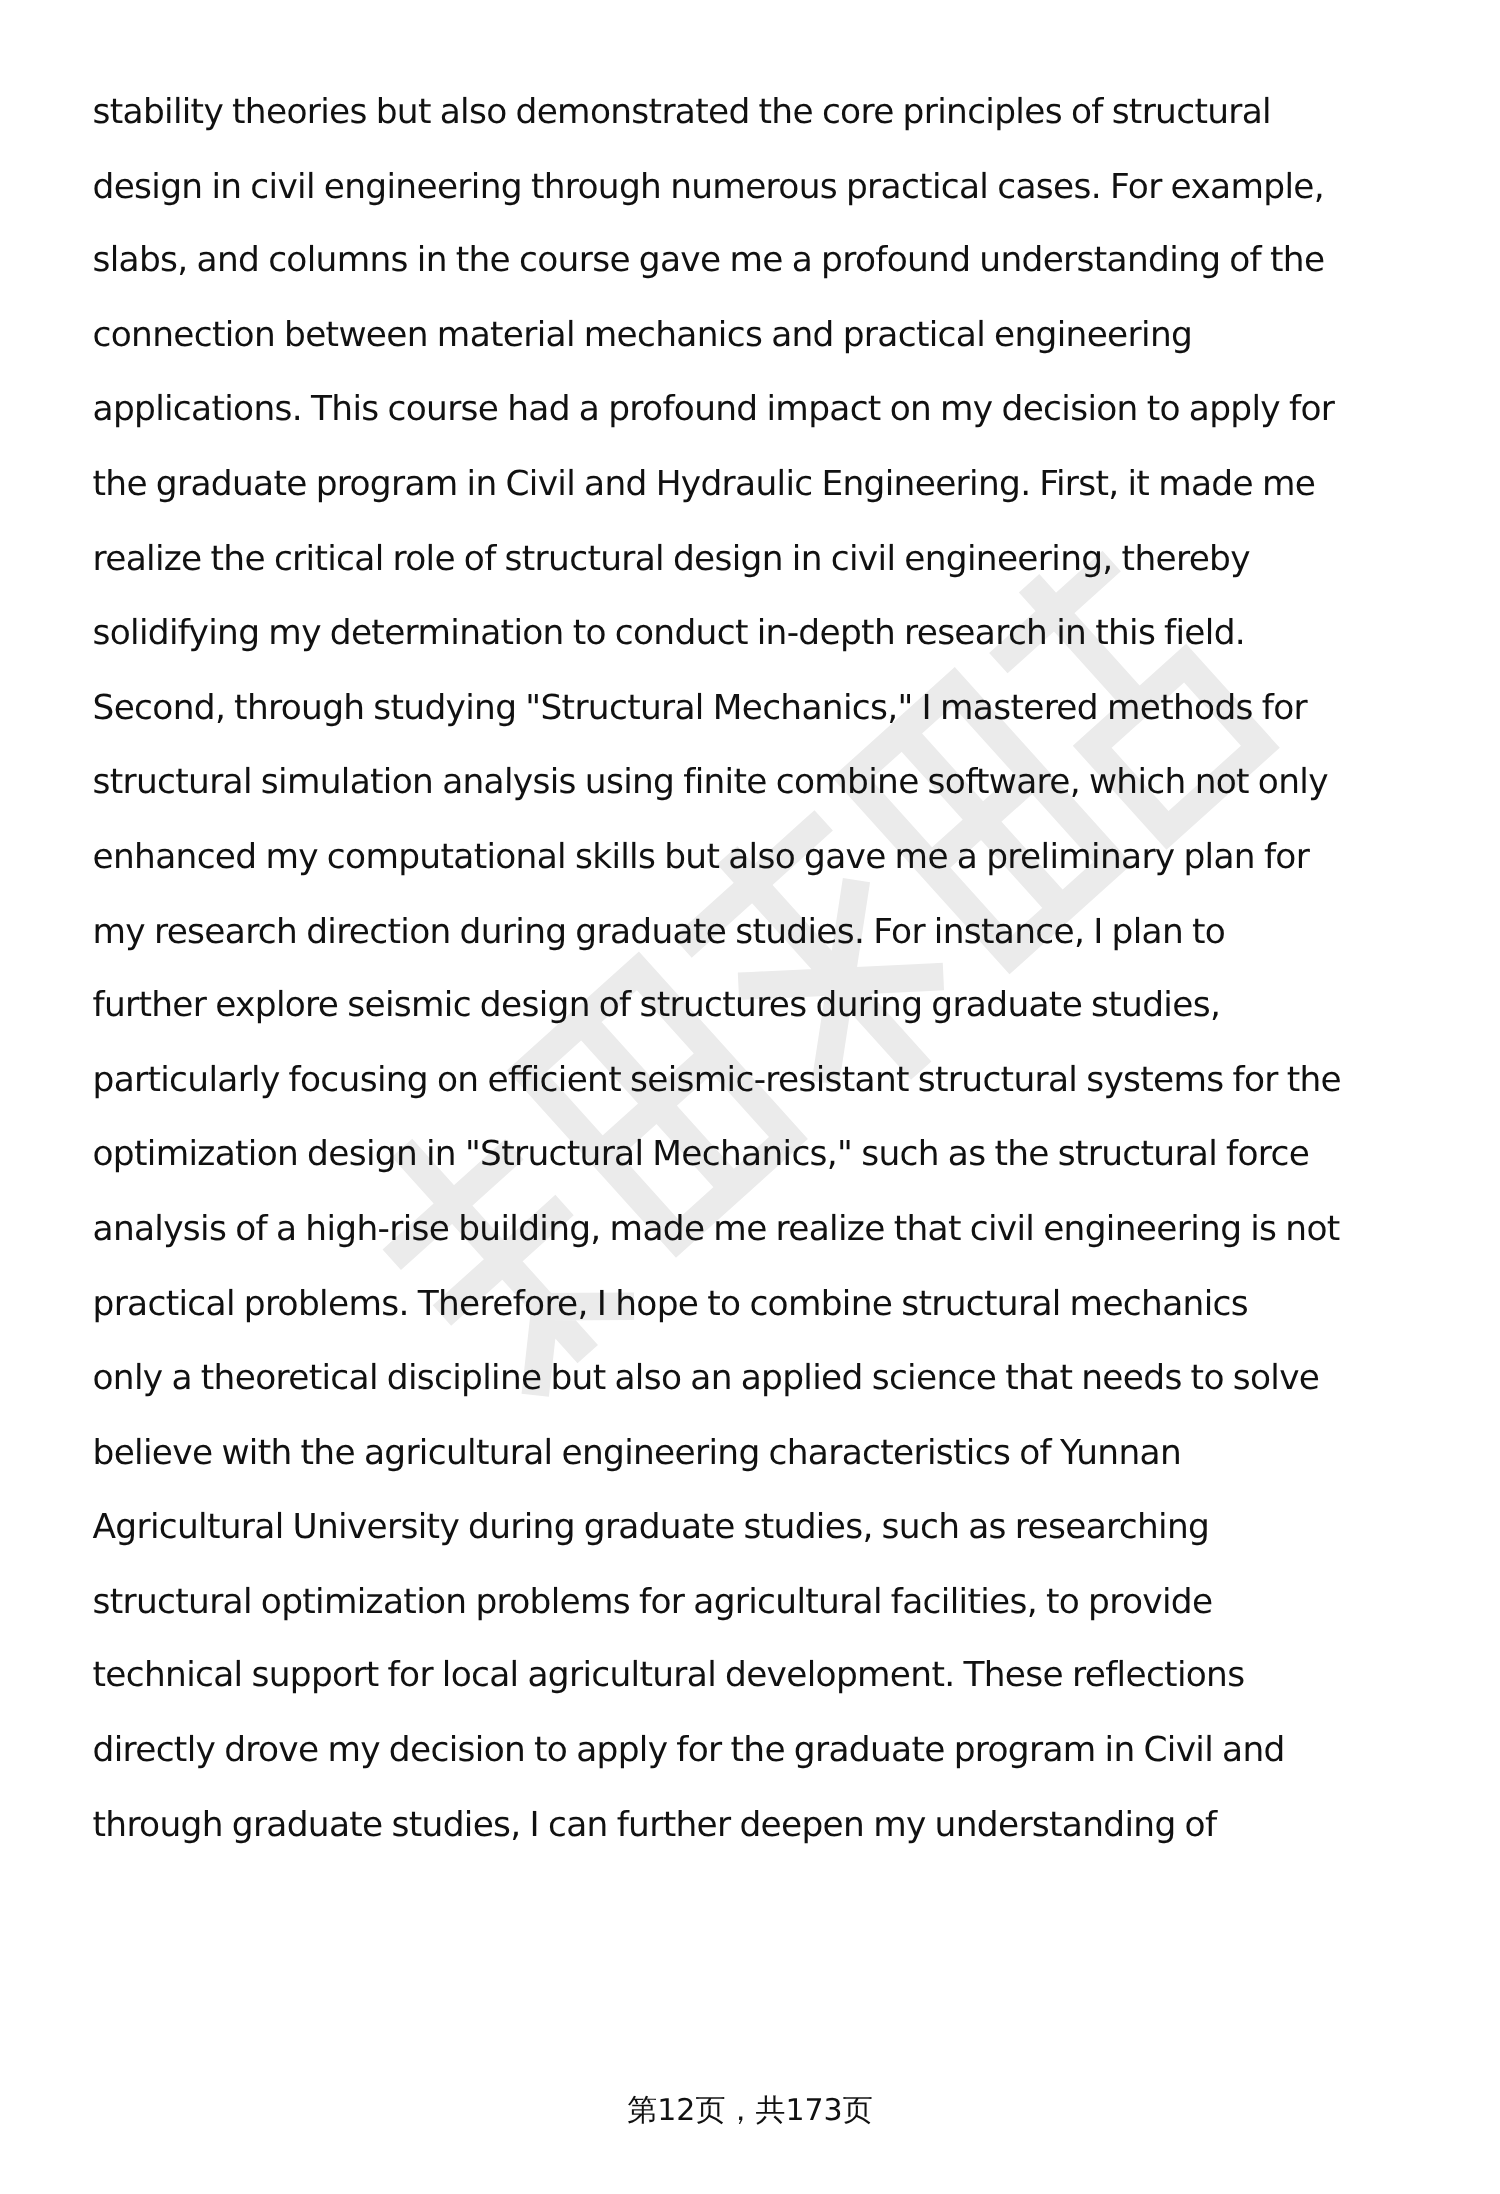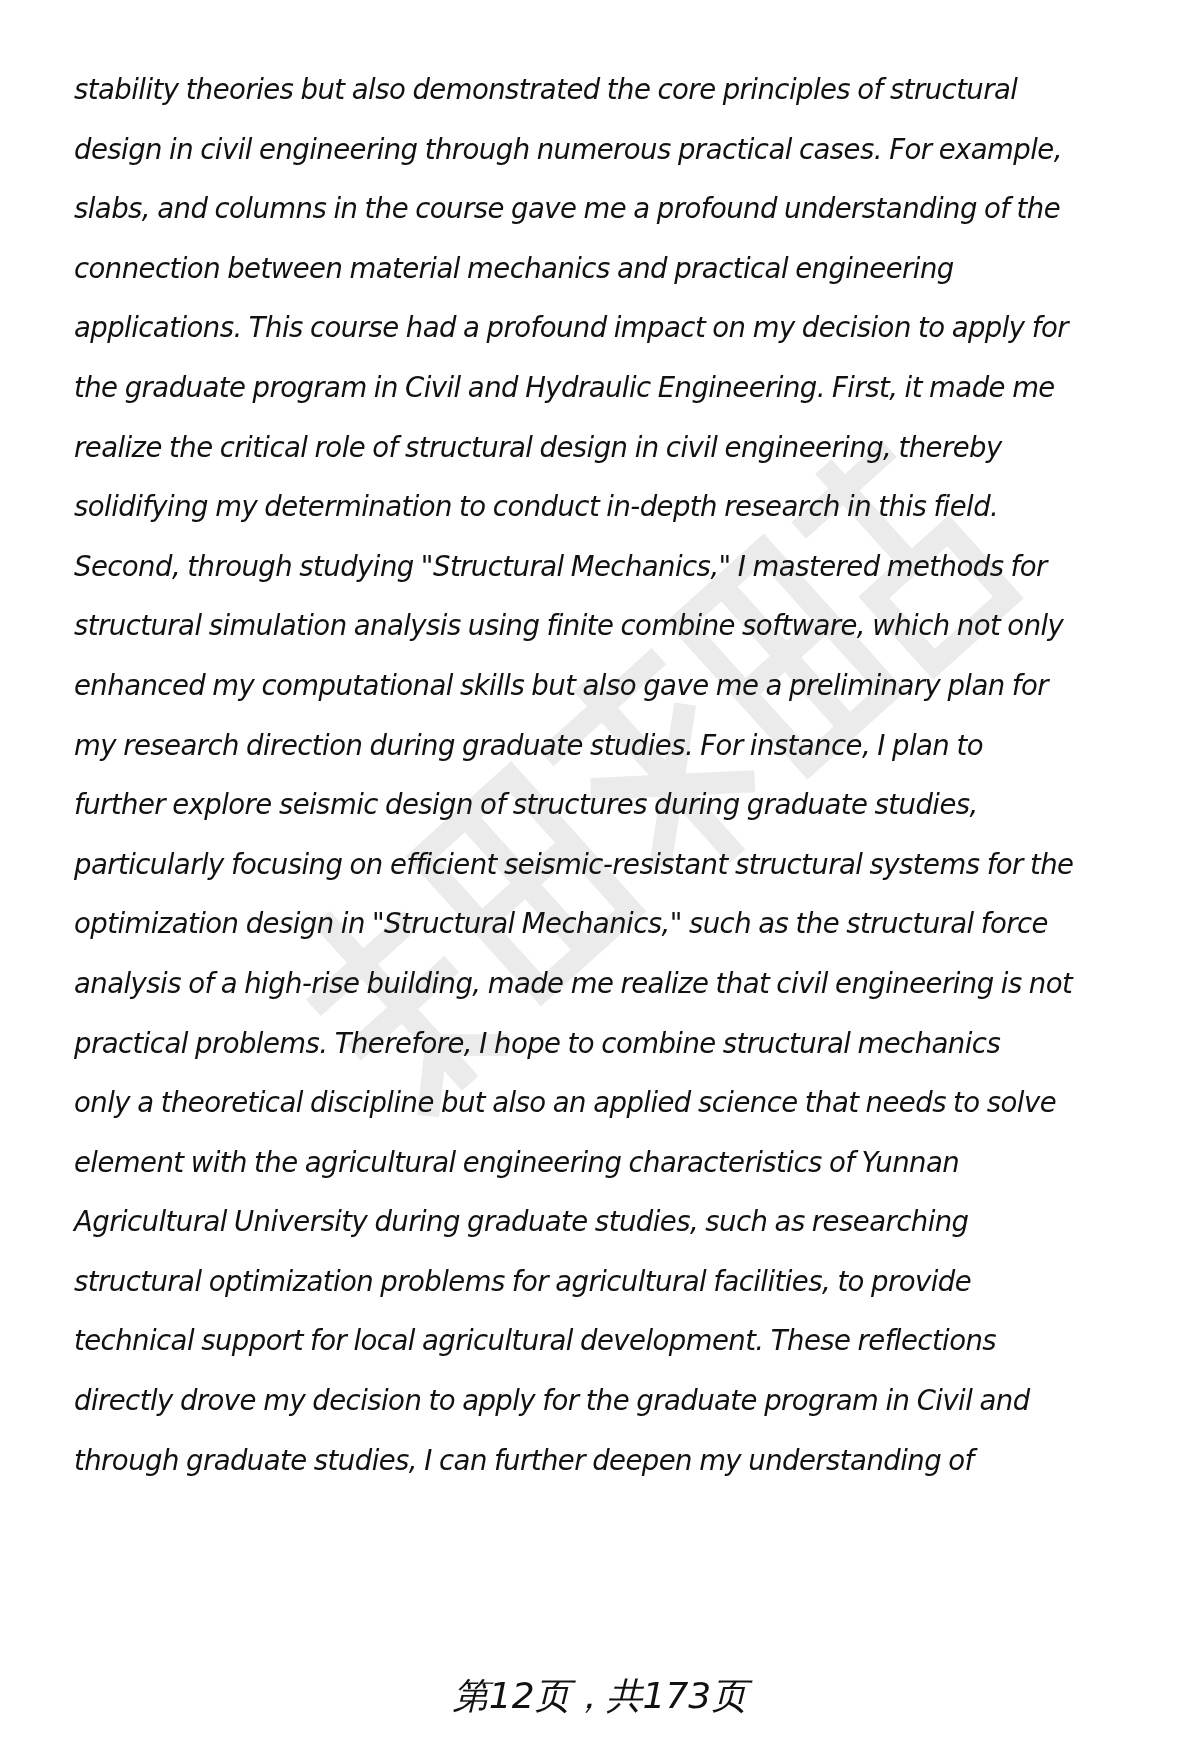--- a/index.html
+++ b/index.html
@@ -1,20 +1,19 @@
 <!DOCTYPE html>
 <html><head>
 <meta charset="utf-8">
 <style>
   html, body { margin: 0; padding: 0; background: #ffffff; }
   body { width: 1200px; height: 1755px; position: relative; overflow: hidden; }
   .page {
     position: absolute; left: 0; top: 0; width: 1200px; height: 1743px;
     background: #ffffff;
-    font-style: italic;
   }
   .watermark {
     position: absolute; left: 180px; top: 440px; width: 900px; height: 700px;
     pointer-events: none; z-index: 0;
   }
   .watermark svg { width: 100%; height: 100%; }
   .body-text {
     position: absolute; left: 74px; top: 60px; width: 1090px;
     z-index: 1;
   }
@@ -25,21 +24,21 @@
     word-spacing: -1px;
     color: #111111;
     height: 59.6px;
     line-height: 59.6px;
     white-space: nowrap;
   }
   .footer {
     position: absolute; left: 0; width: 1200px; top: 1672px;
     text-align: center;
     font-family: "DejaVu Sans", sans-serif;
-    font-size: 36px;
+    font-size: 24px;
     color: #111111;
     z-index: 1;
   }
 </style>
 </head>
 <body>
 
 <div class="page">
 
   <div class="watermark">
@@ -67,21 +66,21 @@
     <div class="line">Second, through studying "Structural Mechanics," I mastered methods for</div>
     <div class="line">structural simulation analysis using finite combine software, which not only</div>
     <div class="line">enhanced my computational skills but also gave me a preliminary plan for</div>
     <div class="line">my research direction during graduate studies. For instance, I plan to</div>
     <div class="line">further explore seismic design of structures during graduate studies,</div>
     <div class="line">particularly focusing on efficient seismic-resistant structural systems for the</div>
     <div class="line">optimization design in "Structural Mechanics," such as the structural force</div>
     <div class="line">analysis of a high-rise building, made me realize that civil engineering is not</div>
     <div class="line">practical problems. Therefore, I hope to combine structural mechanics</div>
     <div class="line">only a theoretical discipline but also an applied science that needs to solve</div>
-    <div class="line">element with the agricultural engineering characteristics of Yunnan</div>
+    <div class="line">believe with the agricultural engineering characteristics of Yunnan</div>
     <div class="line">Agricultural University during graduate studies, such as researching</div>
     <div class="line">structural optimization problems for agricultural facilities, to provide</div>
     <div class="line">technical support for local agricultural development. These reflections</div>
     <div class="line">directly drove my decision to apply for the graduate program in Civil and</div>
     <div class="line">through graduate studies, I can further deepen my understanding of</div>
   </div>
 
   <div class="footer">第12页，共173页</div>
 </div>
 

